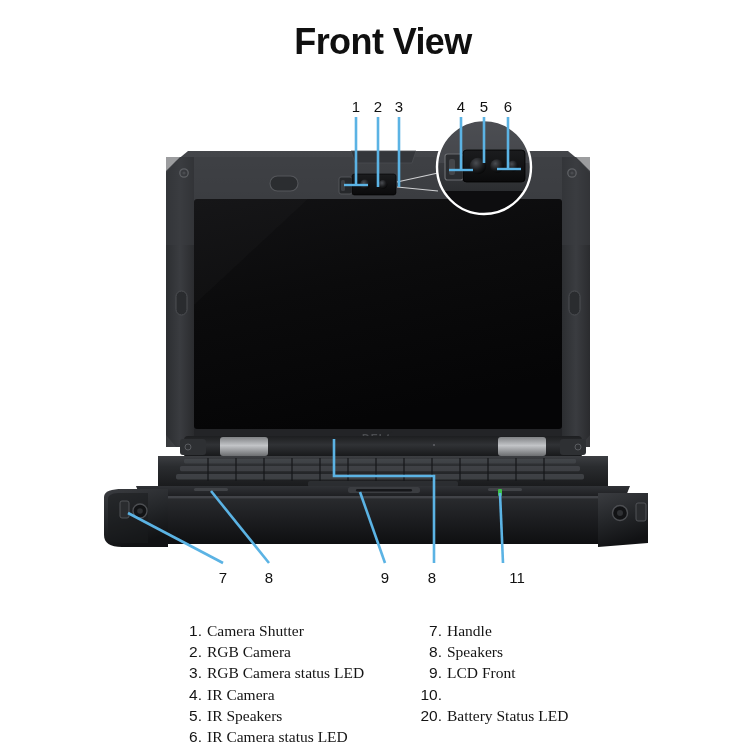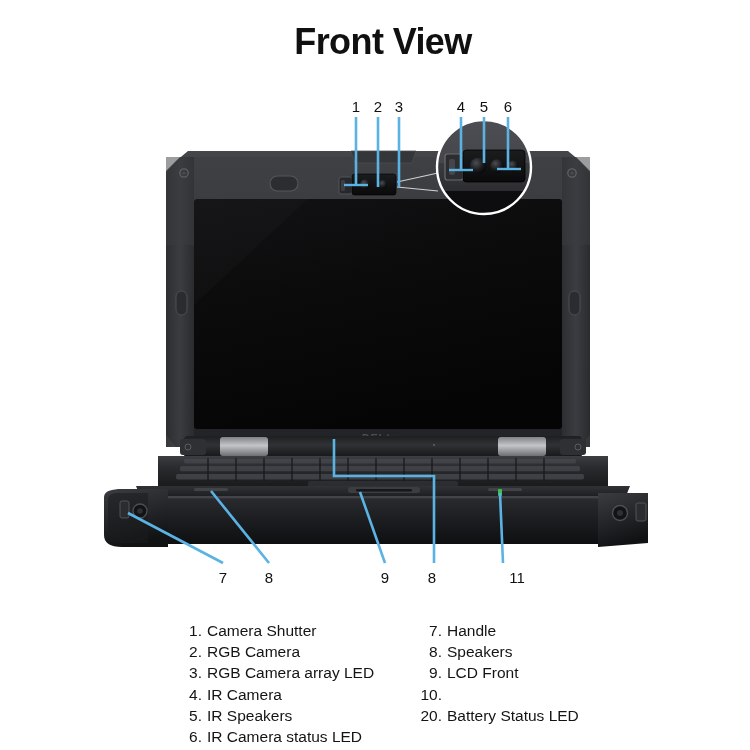--- a/index.html
+++ b/index.html
@@ -55,21 +55,21 @@
     color:#141414;
     white-space:nowrap;
   }
   .legnum{
     display:inline-block;
     text-align:right;
     flex:0 0 auto;
   }
   .legcol.left .legnum{width:18px;}
   .legcol.right .legnum{width:26px;}
-  .legtxt{padding-left:5px;}
+  .legtxt{padding-left:5px;font-family:Liberation Serif, serif;}
 </style>
 </head>
 <body>
 
 <div id="page">
 
   <div class="title">Front View</div>
 
   <div id="stage">
     <svg width="750" height="510" viewBox="0 0 750 510" xmlns="http://www.w3.org/2000/svg">
@@ -325,21 +325,21 @@
       <div class="legrow">
         <span class="legnum">1.</span>
         <span class="legtxt">Camera Shutter</span>
       </div>
       <div class="legrow">
         <span class="legnum">2.</span>
         <span class="legtxt">RGB Camera</span>
       </div>
       <div class="legrow">
         <span class="legnum">3.</span>
-        <span class="legtxt">RGB Camera array LED</span>
+        <span class="legtxt">RGB Camera status LED</span>
       </div>
       <div class="legrow">
         <span class="legnum">4.</span>
         <span class="legtxt">IR Camera</span>
       </div>
       <div class="legrow">
         <span class="legnum">5.</span>
         <span class="legtxt">IR Speakers</span>
       </div>
       <div class="legrow">

